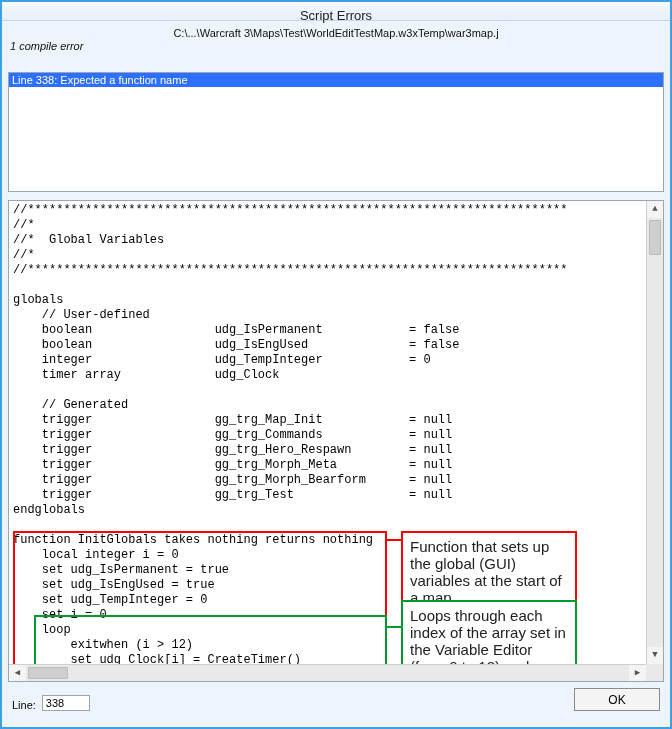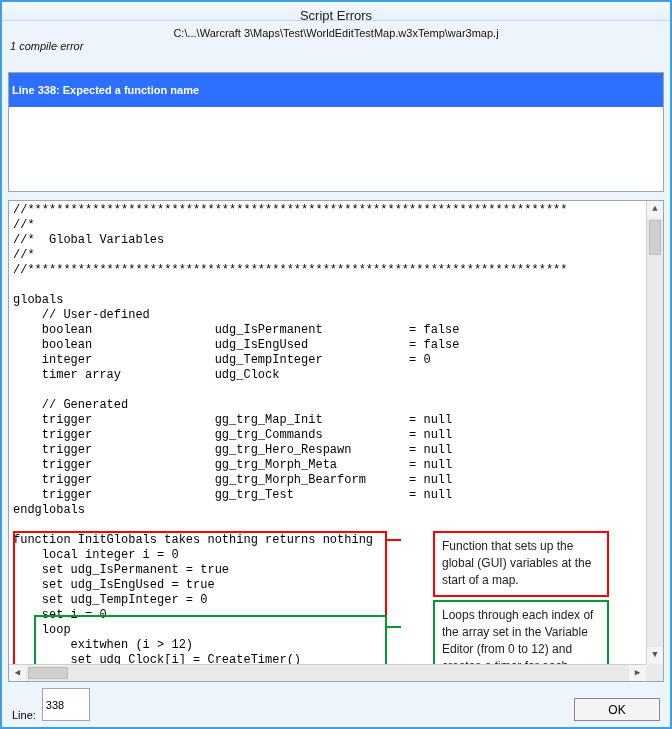--- a/index.html
+++ b/index.html
@@ -18,21 +18,21 @@
   }
   .content { padding: 4px 6px 6px 6px; }
   .path { font-size: 11px; color: #111; padding: 2px 2px 1px 2px; text-align: center; }
   .count { font-size: 11px; color: #111; padding: 0 2px 20px 2px; font-style: italic; }
   .errlist {
     background: #fff; border: 1px solid #9aa7b3;
     height: 120px; overflow: auto; font-size: 11px;
   }
   .errlist .sel {
     background: #2d70ff; color: #fff;
-    padding: 11px 3px; white-space: nowrap; font-weight: bold;
+    padding: 1px 3px; white-space: nowrap;
   }
   .splitter { height: 8px; cursor: row-resize; }
   .codebox {
     position: relative;
     background: #fff; border: 1px solid #9aa7b3;
     height: 482px; overflow: hidden;
     font-family: "Courier New", monospace;
     font-size: 12px; line-height: 15px;
     color: #000;
   }
@@ -75,29 +75,29 @@
   }
   .annot {
     position: absolute; border: 2px solid;
     pointer-events: none;
   }
   .callout {
     position: absolute;
     border: 2px solid;
     background: #fff; padding: 5px 7px 6px 7px;
     font-family: "Segoe UI", Tahoma, sans-serif;
-    font-size: 12px; line-height: 17px; color: #222; margin-left: 32px;
+    font-size: 15px; line-height: 17px; color: #222;
   }
   .footer {
     display: flex; align-items: flex-end; gap: 6px;
     padding: 6px 4px 2px 4px;
   }
   .footer .lbl { font-size: 11px; }
   .footer input {
-    width: 48px; height: 33px; font-size: 11px;
+    width: 48px; height: 16px; font-size: 11px;
     padding: 1px 3px; border: 1px solid #9aa7b3; background: #fff;
   }
   .footer .spacer { flex: 1; }
   .footer button {
     width: 86px; height: 23px; font-size: 12px;
     background: #f4f4f4; border: 1px solid #8a8a8a;
   }
 </style>
 </head>
 <body>

